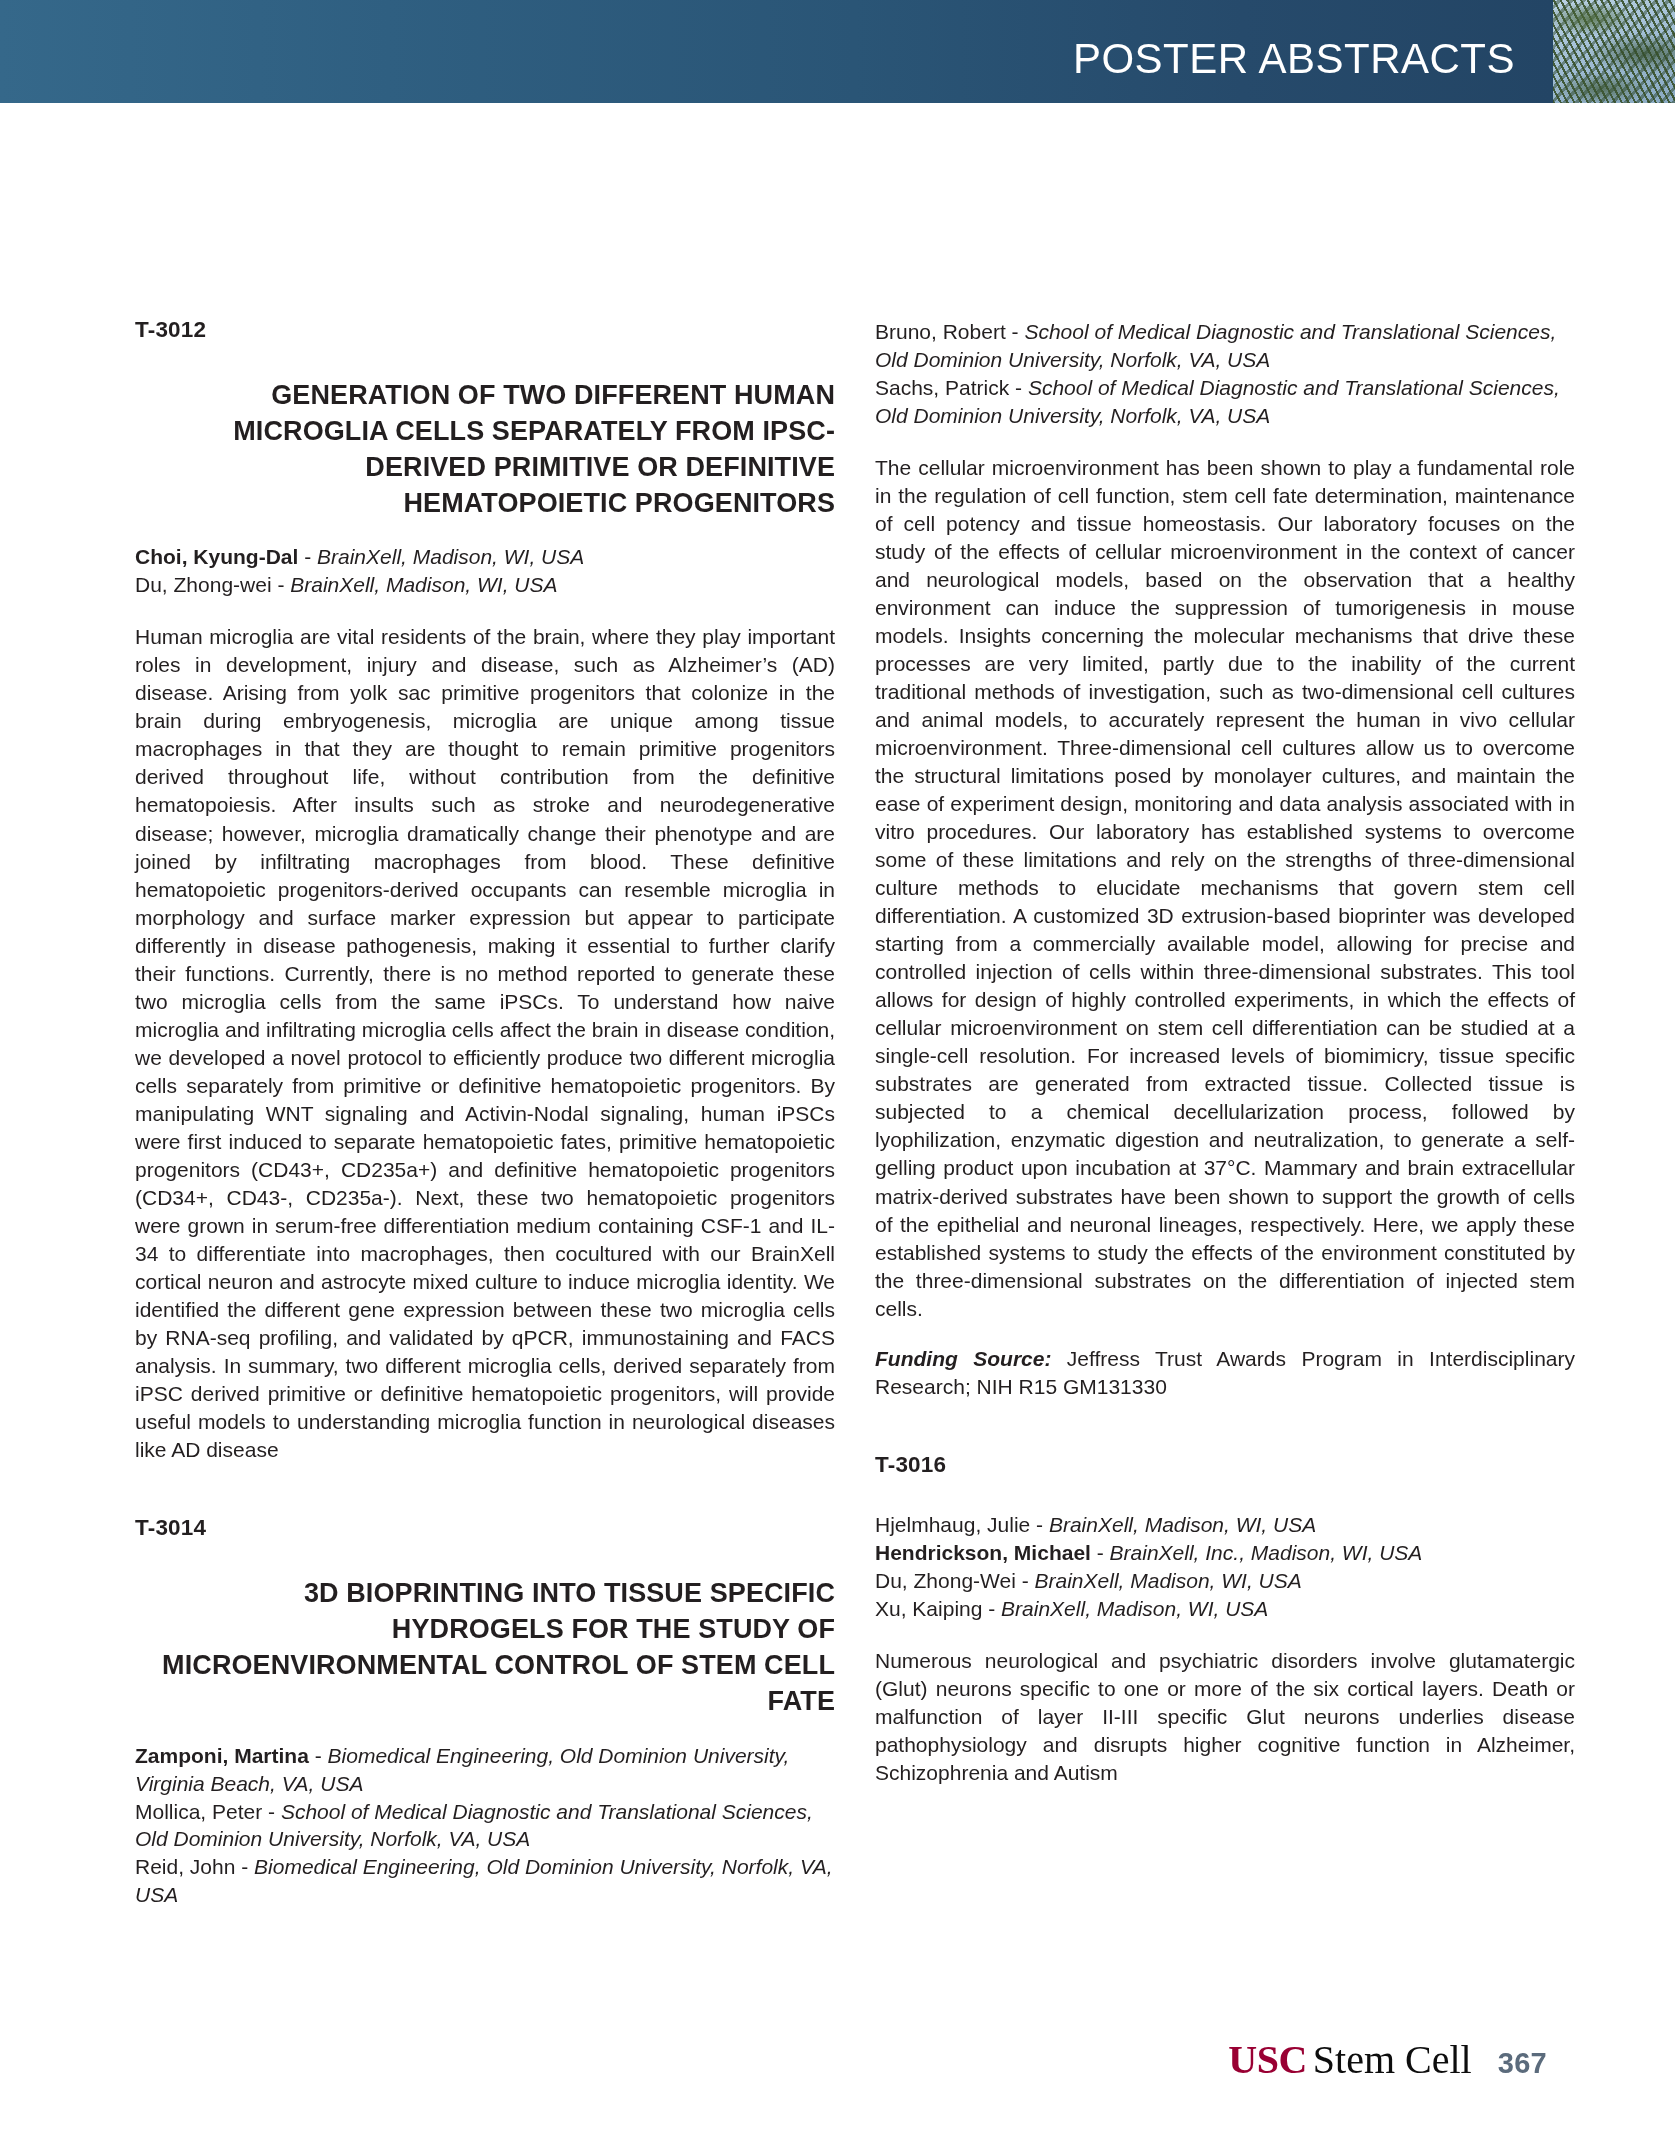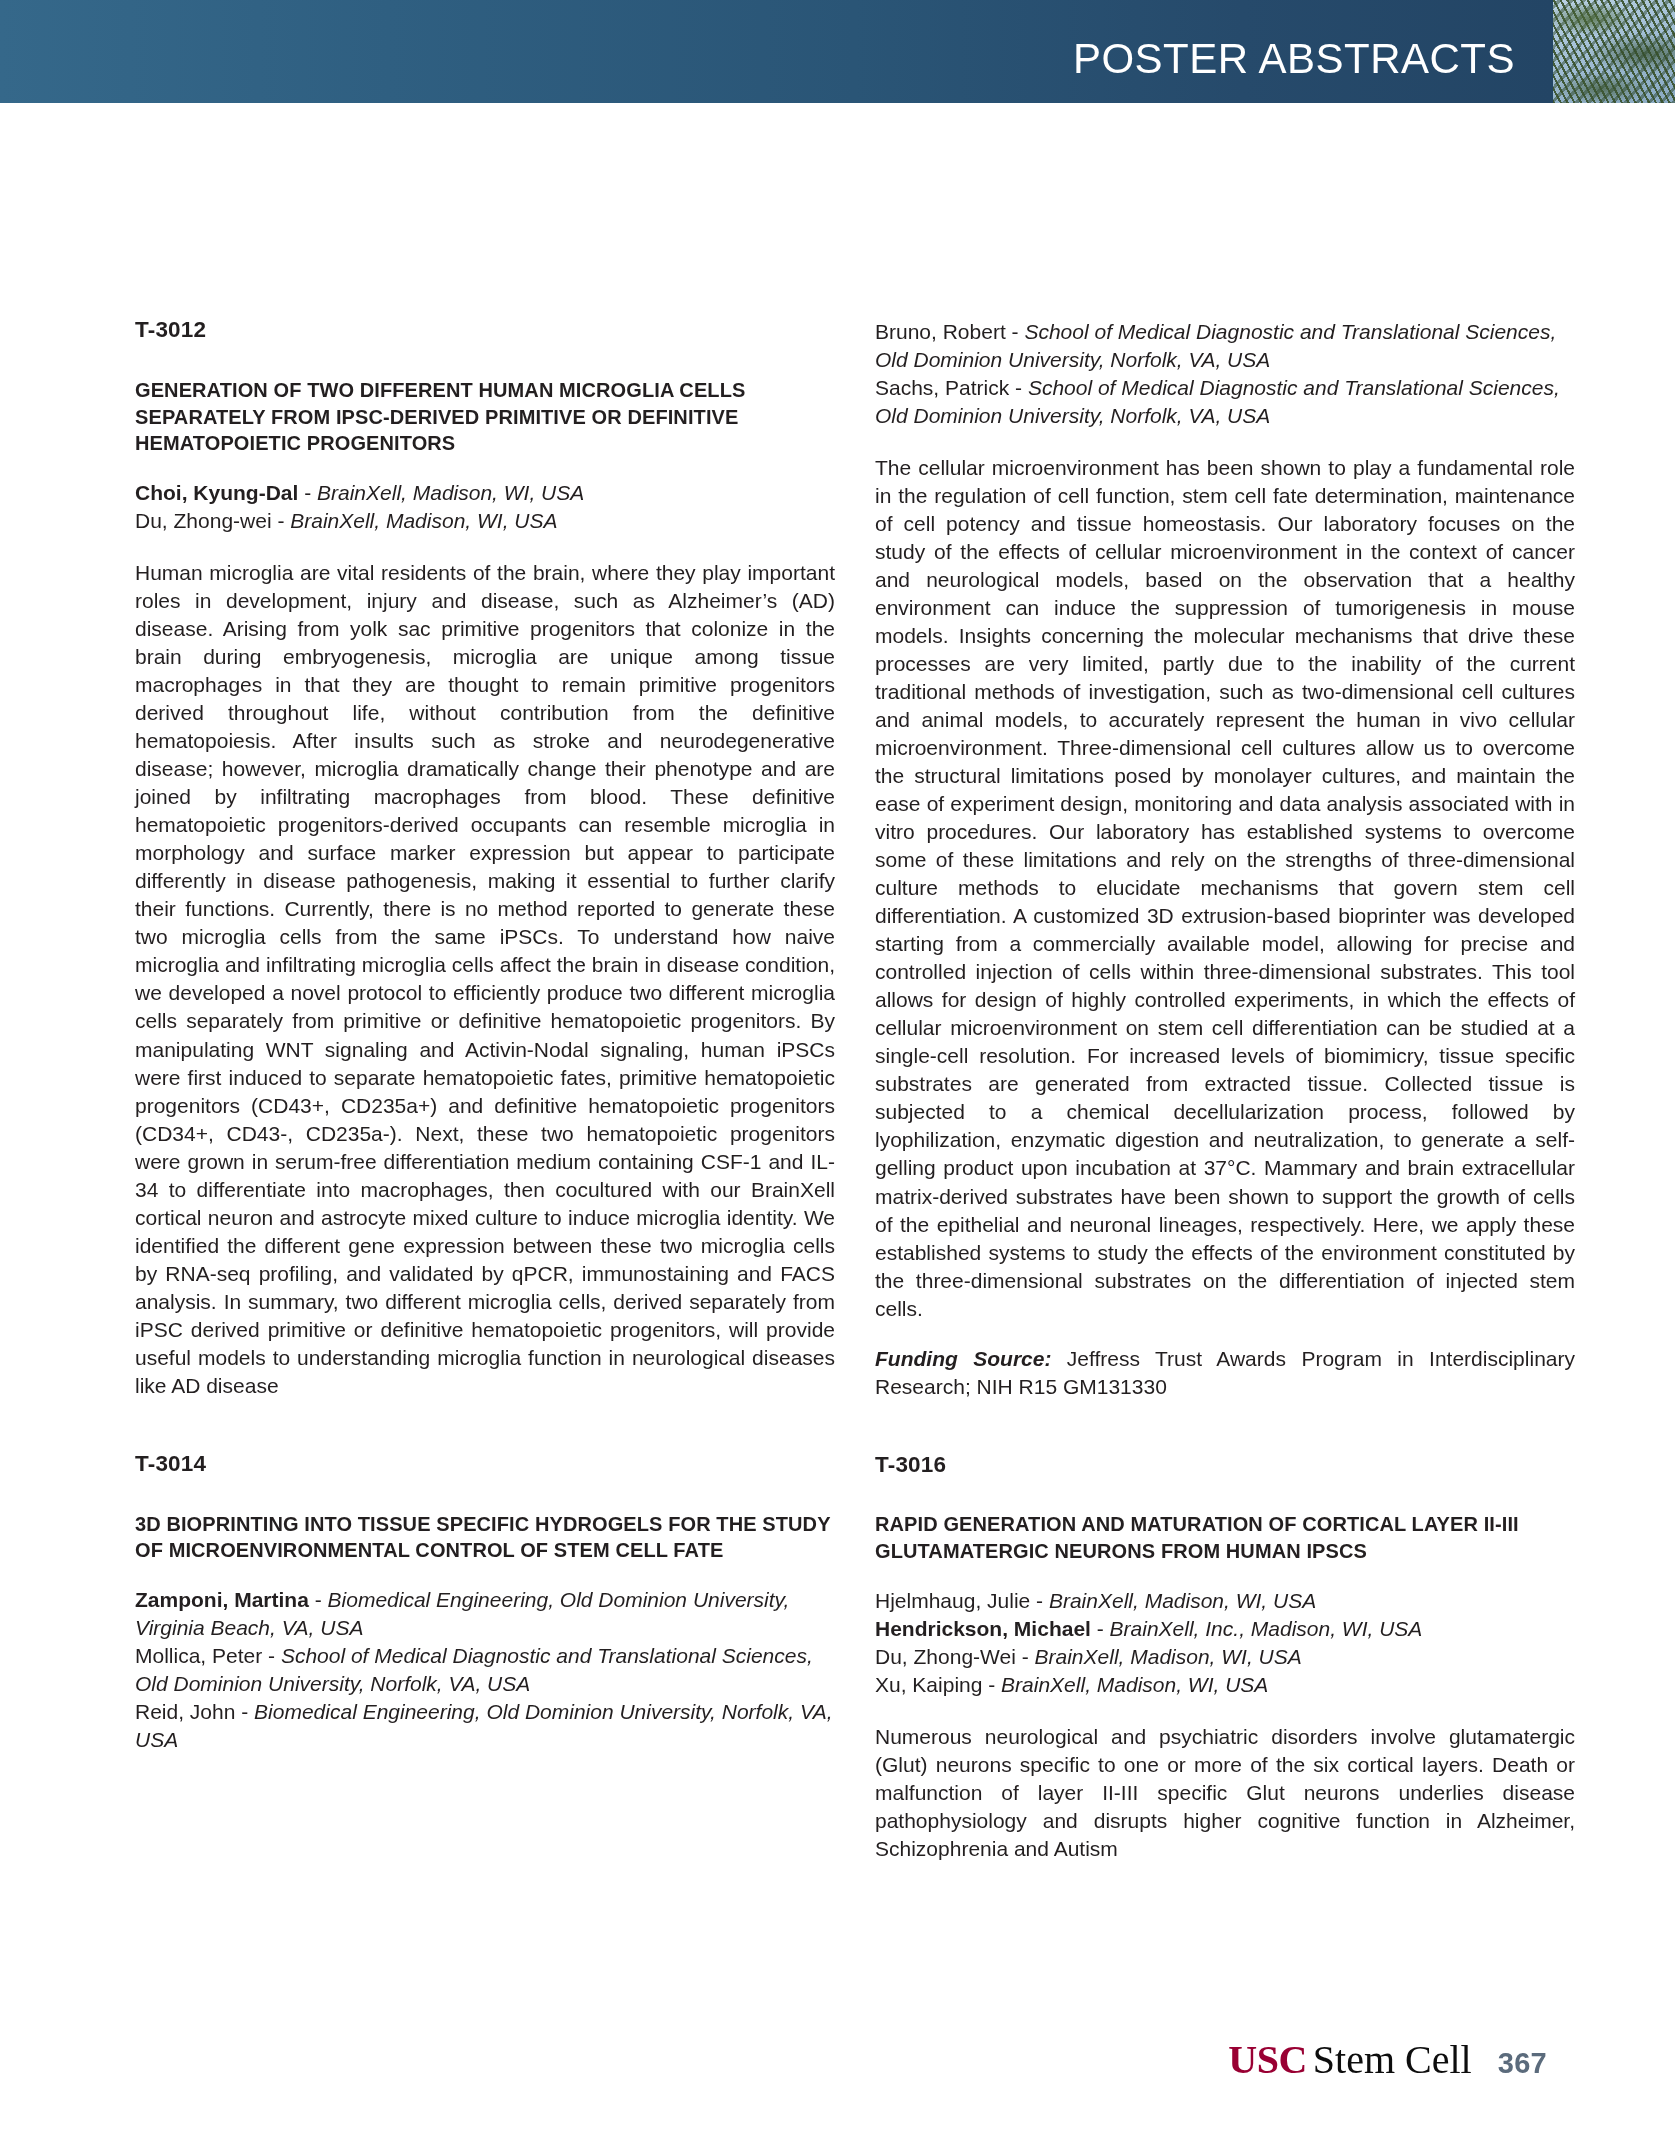--- a/index.html
+++ b/index.html
@@ -87,25 +87,26 @@
   .abs-id {
     font-size: 22.5px;
     font-weight: bold;
     letter-spacing: 0.2px;
     margin: 0 0 34px 0;
     line-height: 1.1;
   }
   .abs-id.spaced-top { margin-top: 52px; }
 
   .abs-title {
-    font-size: 20px;
+    font-size: 27px;
     font-weight: bold;
     line-height: 1.34;
     margin: 0 0 22px 0;
     letter-spacing: 0.1px;
+    text-align: right;
   }
 
   .authors {
     font-size: 21px;
     line-height: 1.33;
     margin: 0 0 24px 0;
   }
   .authors .auth-line { display: block; }
   .authors .lead { font-weight: bold; }
   .authors .affil { font-style: italic; }
@@ -222,21 +223,20 @@
         <span>Sachs, Patrick</span><span> - </span><span class="affil">School of Medical Diagnostic and Translational Sciences, Old Dominion University, Norfolk, VA, USA</span>
       </span>
     </div>
 
     <p class="para">The cellular microenvironment has been shown to play a fundamental role in the regulation of cell function, stem cell fate determination, maintenance of cell potency and tissue homeostasis. Our laboratory focuses on the study of the effects of cellular microenvironment in the context of cancer and neurological models, based on the observation that a healthy environment can induce the suppression of tumorigenesis in mouse models. Insights concerning the molecular mechanisms that drive these processes are very limited, partly due to the inability of the current traditional methods of investigation, such as two-dimensional cell cultures and animal models, to accurately represent the human in vivo cellular microenvironment. Three-dimensional cell cultures allow us to overcome the structural limitations posed by monolayer cultures, and maintain the ease of experiment design, monitoring and data analysis associated with in vitro procedures. Our laboratory has established systems to overcome some of these limitations and rely on the strengths of three-dimensional culture methods to elucidate mechanisms that govern stem cell differentiation. A customized 3D extrusion-based bioprinter was developed starting from a commercially available model, allowing for precise and controlled injection of cells within three-dimensional substrates. This tool allows for design of highly controlled experiments, in which the effects of cellular microenvironment on stem cell differentiation can be studied at a single-cell resolution. For increased levels of biomimicry, tissue specific substrates are generated from extracted tissue. Collected tissue is subjected to a chemical decellularization process, followed by lyophilization, enzymatic digestion and neutralization, to generate a self-gelling product upon incubation at 37°C. Mammary and brain extracellular matrix-derived substrates have been shown to support the growth of cells of the epithelial and neuronal lineages, respectively. Here, we apply these established systems to study the effects of the environment constituted by the three-dimensional substrates on the differentiation of injected stem cells.</p>
 
     <p class="para"><span class="funding-label">Funding Source:</span><span> Jeffress Trust Awards Program in Interdisciplinary Research; NIH R15 GM131330</span></p>
 
     <div>
       <div class="abs-id spaced-top">T-3016</div>
-      <div class="abs-title">RAPID GENERATION AND MATURATION OF CORTICAL LAYER II-III GLUTAMATERGIC NEURONS FROM HUMAN IPSCS</div>
 
       <div class="authors">
         <span class="auth-line">
           <span>Hjelmhaug, Julie</span><span> - </span><span class="affil">BrainXell, Madison, WI, USA</span>
         </span>
         <span class="auth-line">
           <span class="lead">Hendrickson, Michael</span><span> - </span><span class="affil">BrainXell, Inc., Madison, WI, USA</span>
         </span>
         <span class="auth-line">
           <span>Du, Zhong-Wei</span><span> - </span><span class="affil">BrainXell, Madison, WI, USA</span>

